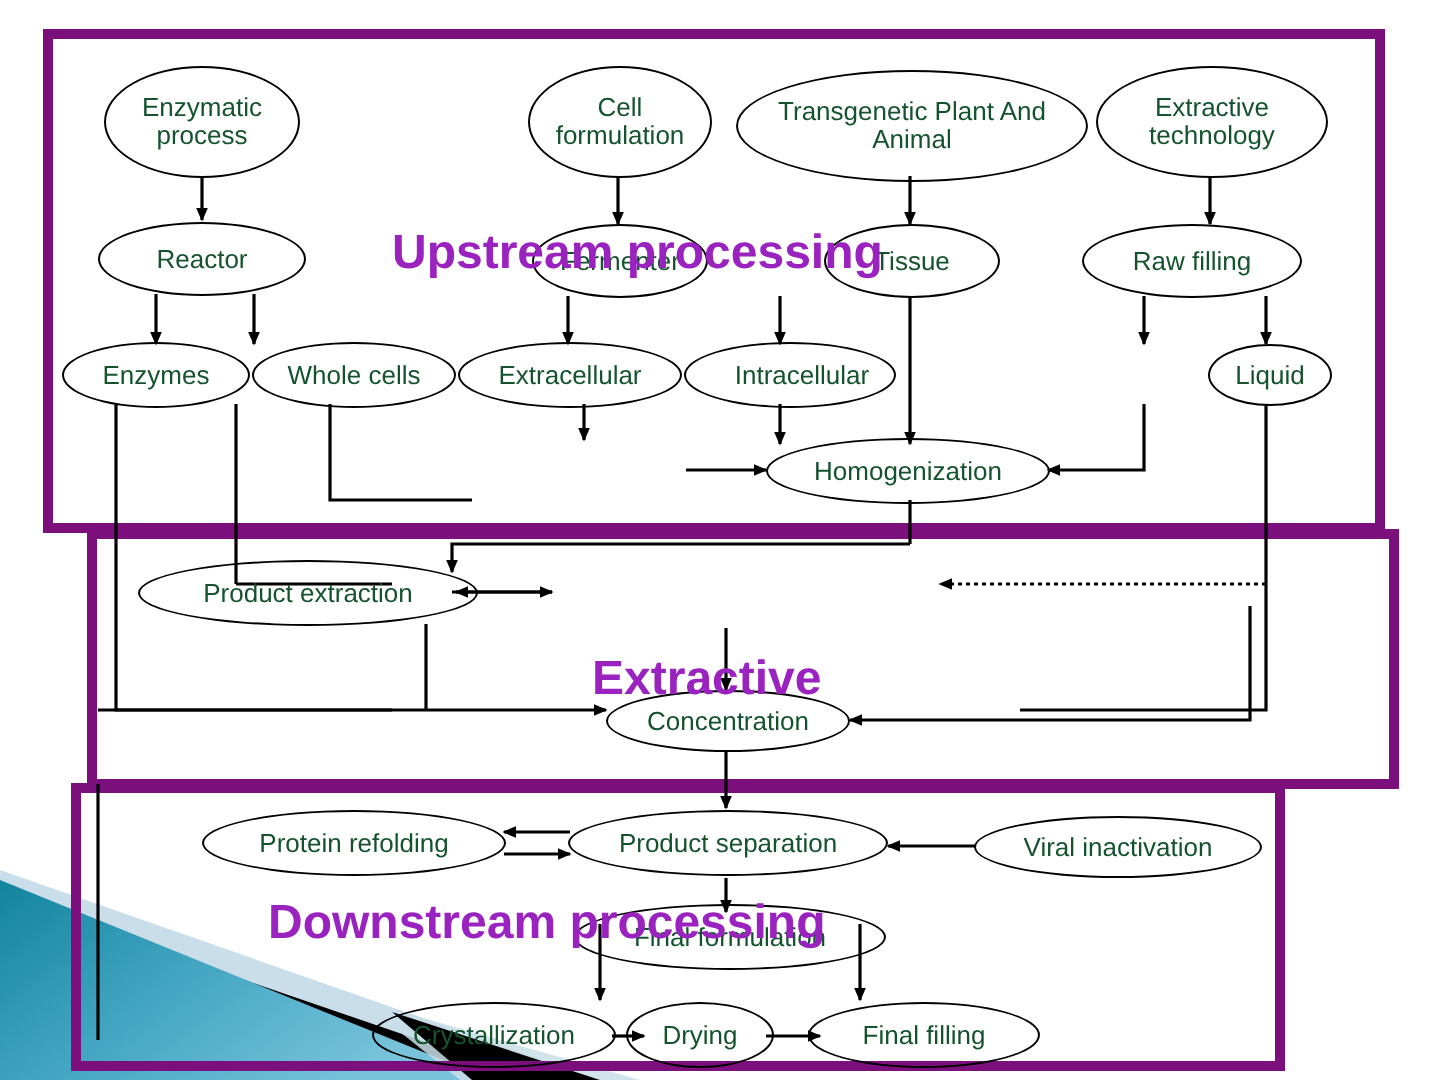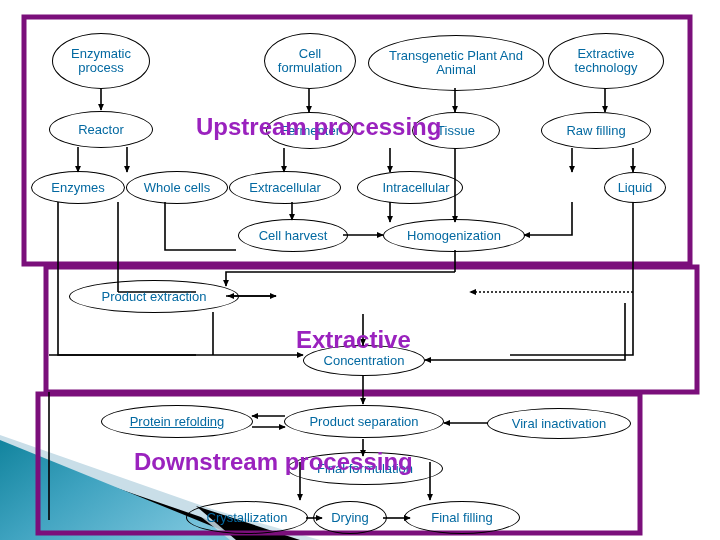--- a/index.html
+++ b/index.html
@@ -14,21 +14,21 @@
   #art{position:absolute;left:0;top:0;width:720px;height:540px;}
 
   
   .node{
     position:absolute;
     display:flex;align-items:center;justify-content:center;
     text-align:center;
     border:1px solid #000;
     border-radius:50%;
     background:transparent;
-    color:#0369a1;
+    color:#14532d;
     font-size:13px;
     line-height:14px;
     box-sizing:border-box;
     white-space:nowrap;
     z-index:5;
   }
   .node.wrap{white-space:normal;}
 
   
   .bigtitle{
@@ -183,35 +183,34 @@
   <div class="node" style="left:412px;top:112px;width:88px;height:37px;">Tissue</div>
 
   <div class="node" style="left:541px;top:112px;width:110px;height:37px;">Raw filling</div>
 
   <div class="node" style="left:31px;top:171px;width:94px;height:33px;">Enzymes</div>
 
   <div class="node" style="left:126px;top:171px;width:102px;height:33px;">Whole cells</div>
 
   <div class="node" style="left:229px;top:171px;width:112px;height:33px;">Extracellular</div>
 
-  <div class="node" style="left:357px;top:171px;width:106px;height:33px;padding-left:12px;">Intracellular</div>
+  <div class="node" style="left:342px;top:171px;width:106px;height:33px;padding-left:12px;">Intracellular</div>
 
 
   <div class="node" style="left:604px;top:172px;width:62px;height:31px;">Liquid</div>
 
-  <div class="node" style="left:238px;top:219px;width:110px;height:33px;">Cell harvest</div>
 
   <div class="node" style="left:383px;top:219px;width:142px;height:33px;">Homogenization</div>
 
   <div class="node" style="left:57px;top:280px;width:170px;height:33px;margin-left:12px;">Product extraction</div>
 
 
   <div class="node" style="left:303px;top:345px;width:122px;height:31px;">Concentration</div>
 
-  <div class="node" style="left:101px;top:405px;width:152px;height:33px;text-decoration:underline;">Protein refolding</div>
+  <div class="node" style="left:101px;top:405px;width:152px;height:33px;">Protein refolding</div>
 
   <div class="node" style="left:284px;top:405px;width:160px;height:33px;text-align:center;">Product separation</div>
 
   <div class="node" style="left:487px;top:408px;width:144px;height:31px;">Viral inactivation</div>
 
   <div class="node" style="left:287px;top:452px;width:156px;height:33px;">Final formulation</div>
 
   <div class="node" style="left:186px;top:501px;width:122px;height:33px;">Crystallization</div>
 
   <div class="node" style="left:313px;top:501px;width:74px;height:33px;">Drying</div>

